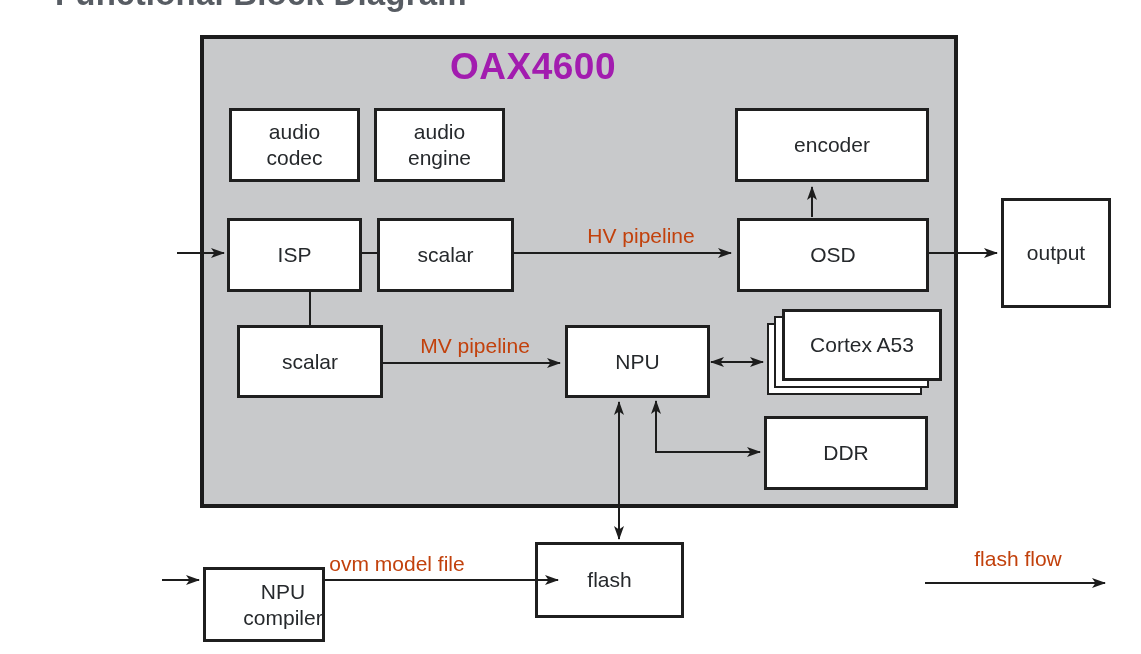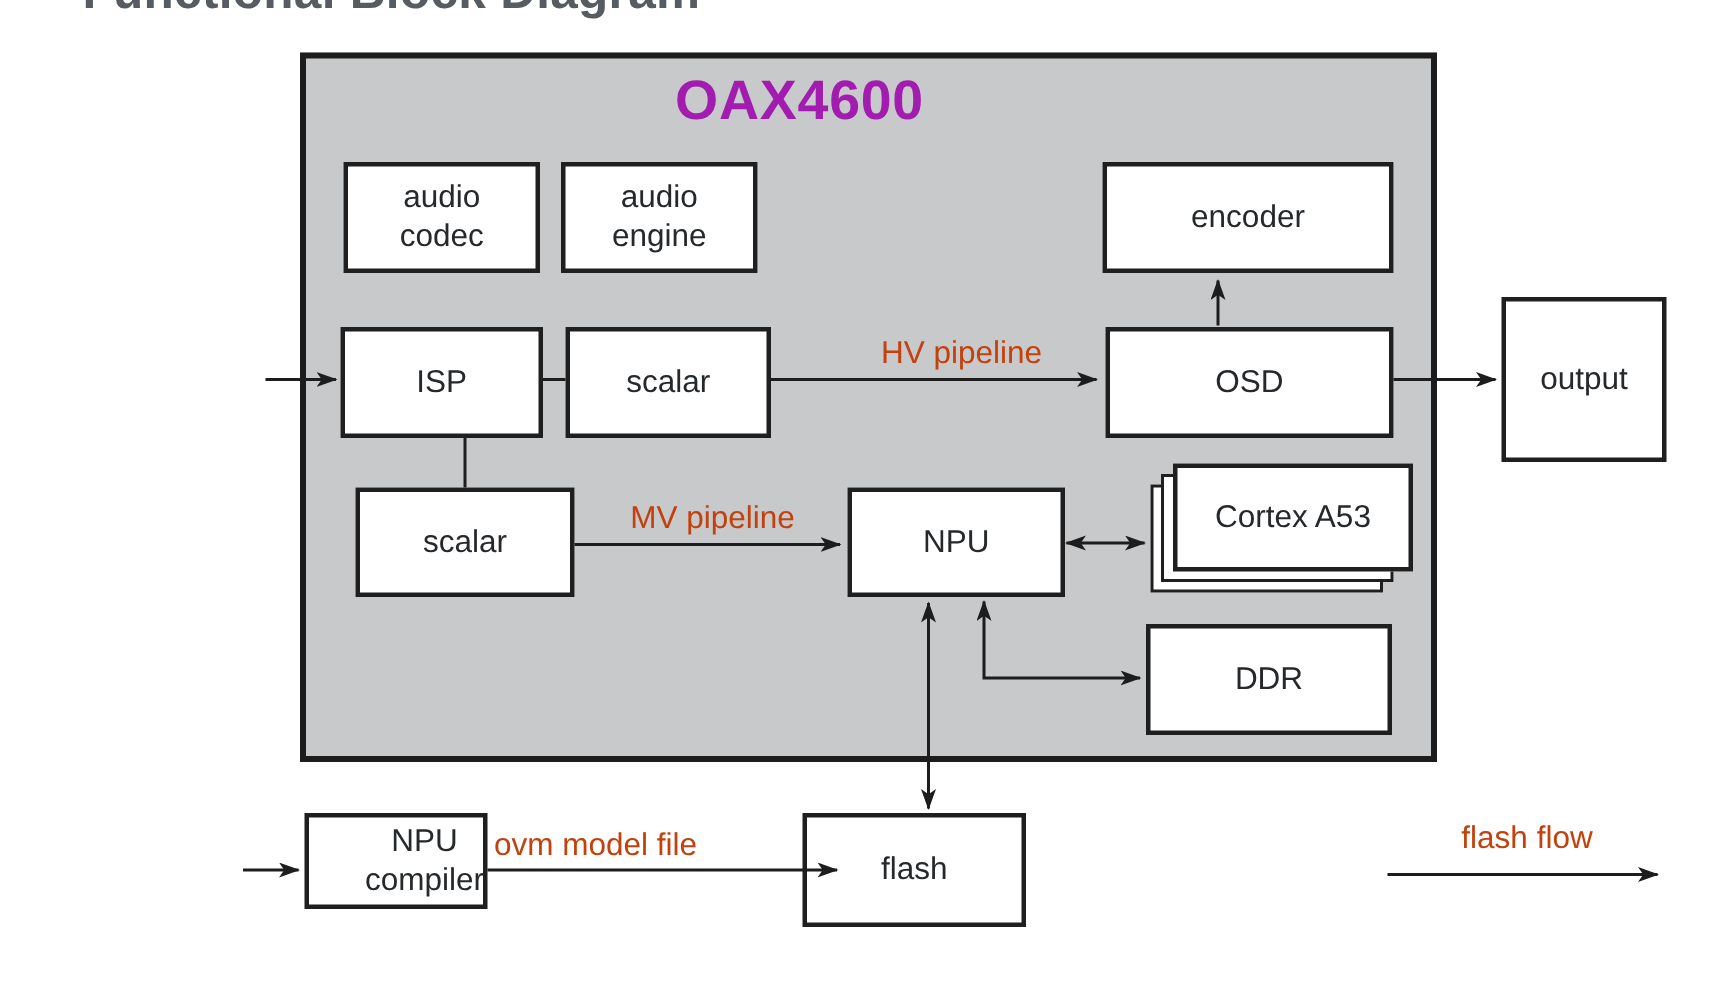--- a/index.html
+++ b/index.html
@@ -90,21 +90,21 @@
     <span class="lbl">Cortex A53</span>
   </div>
 
   <div class="box" style="left:764px; top:416px; width:164px; height:74px;">
     <span class="lbl">DDR</span>
   </div>
 
   <div class="box" style="left:1001px; top:198px; width:110px; height:110px;">
     <span class="lbl">output</span>
   </div>
-  <div class="box w95" style="left:203px; top:542px; width:122px; height:64px;padding-left:38px;">
+  <div class="box w95" style="left:203px; top:567px; width:122px; height:75px;padding-left:38px;">
     <span class="lbl">NPU compiler</span>
   </div>
   <div class="box" style="left:535px; top:542px; width:149px; height:76px;">
     <span class="lbl">flash</span>
   </div>
 
 
   <div class="edge-label" style="left:641px; top:224px;">HV pipeline</div>
   <div class="edge-label" style="left:475px; top:334px;">MV pipeline</div>
   <div class="edge-label" style="left:397px; top:552px;">ovm model file</div>

